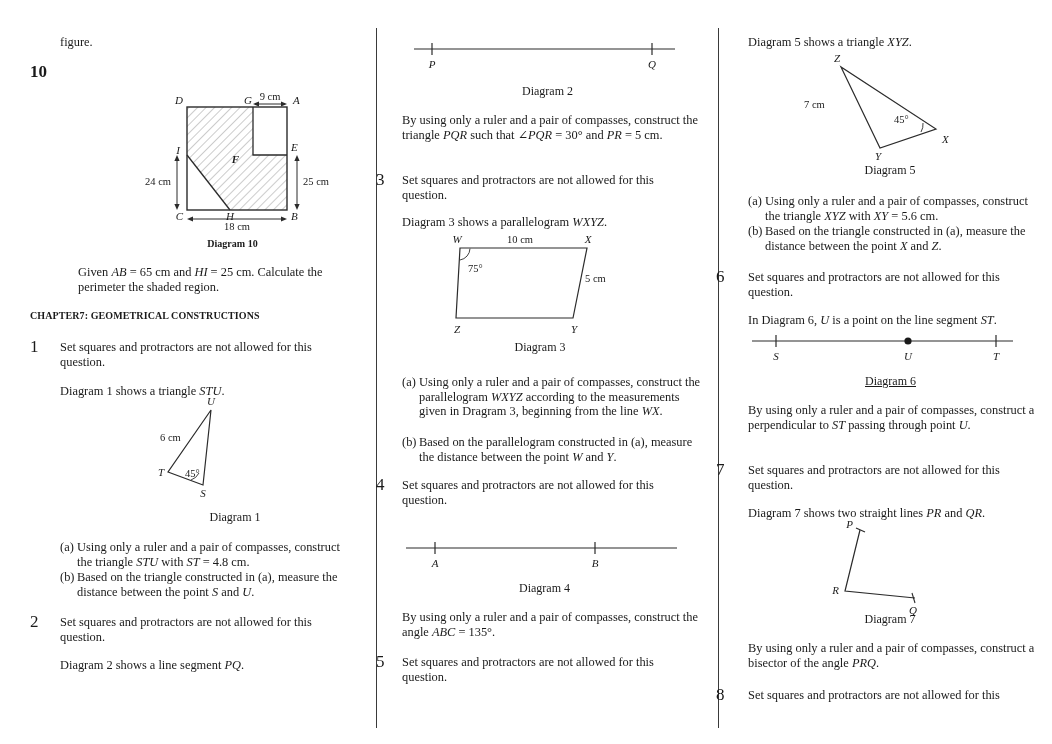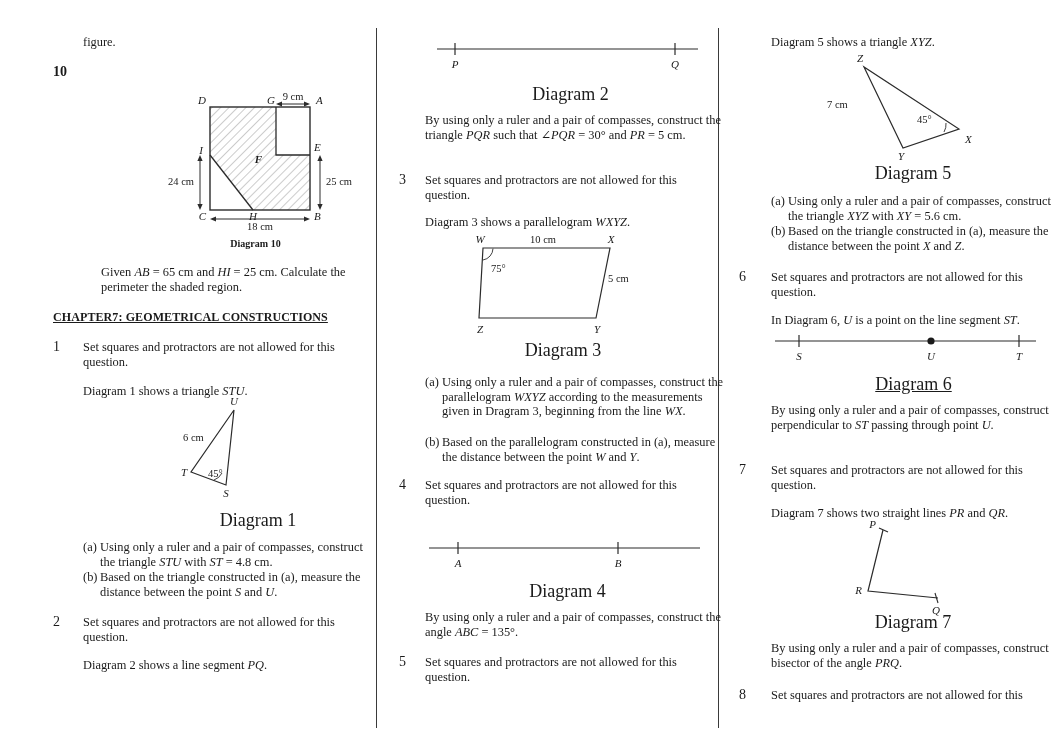--- a/index.html
+++ b/index.html
@@ -9,50 +9,49 @@
   body {
     width: 1052px; height: 744px;
     font-family: "Liberation Serif", "DejaVu Serif", serif;
     color: #1a1a1a;
     overflow: hidden;
     position: relative;
   }
   .page { position: relative; width: 1052px; height: 744px; }
 
   
-  .col { position: absolute; top: 0; height: 744px; margin-left: 23px; }
+  .col { position: absolute; top: 0; height: 744px; }
   #col-1 { left: 30px;  width: 330px; }
   #col-2 { left: 390px; width: 320px; }
   #col-3 { left: 730px; width: 315px; }
 
   .divider {
     position: absolute; top: 28px; width: 1px; height: 700px;
     background: #3a3a3a;
   }
   #divider-1 { left: 376px; }
   #divider-2 { left: 718px; }
 
   
   .txt { font-size: 12.4px; line-height: 14.6px; }
   .blk { position: absolute; }
   .qnum {
-    position: absolute; font-size: 14px; line-height: 14.6px;
+    position: absolute; font-size: 17px; line-height: 14.6px;
   }
   .qnum.bold { font-weight: bold; }
   .body-ind { position: absolute; font-size: 12.4px; line-height: 14.6px; }
   i { font-style: italic; }
 
   .chapter-head {
     position: absolute;
-    font-size: 12px; font-weight: bold;
-    text-decoration: underline;
+    font-size: 10px; font-weight: bold;
     letter-spacing: .1px;
   }
   .dcap {
-    position: absolute; font-size: 18px; text-align: center;
+    position: absolute; font-size: 12px; text-align: center;
   }
   .dcap.bold { font-weight: bold; font-size: 10px; }
 
   .sub {
     position: absolute; font-size: 12.4px; line-height: 14.6px;
   }
   .sub .lab { position: absolute; left: 0; }
   .sub .bdy { display: block; padding-left: 17px; }
 
   svg { display: block; overflow: visible; }

